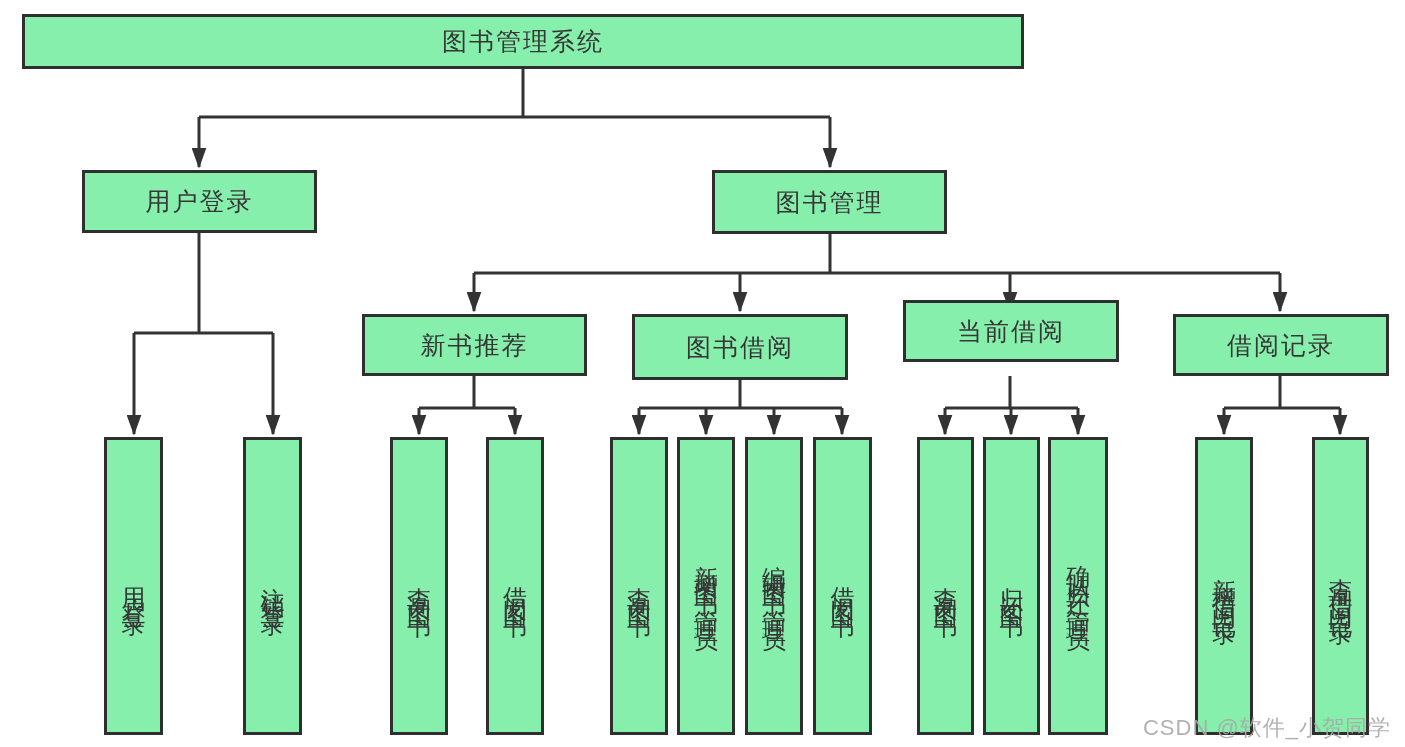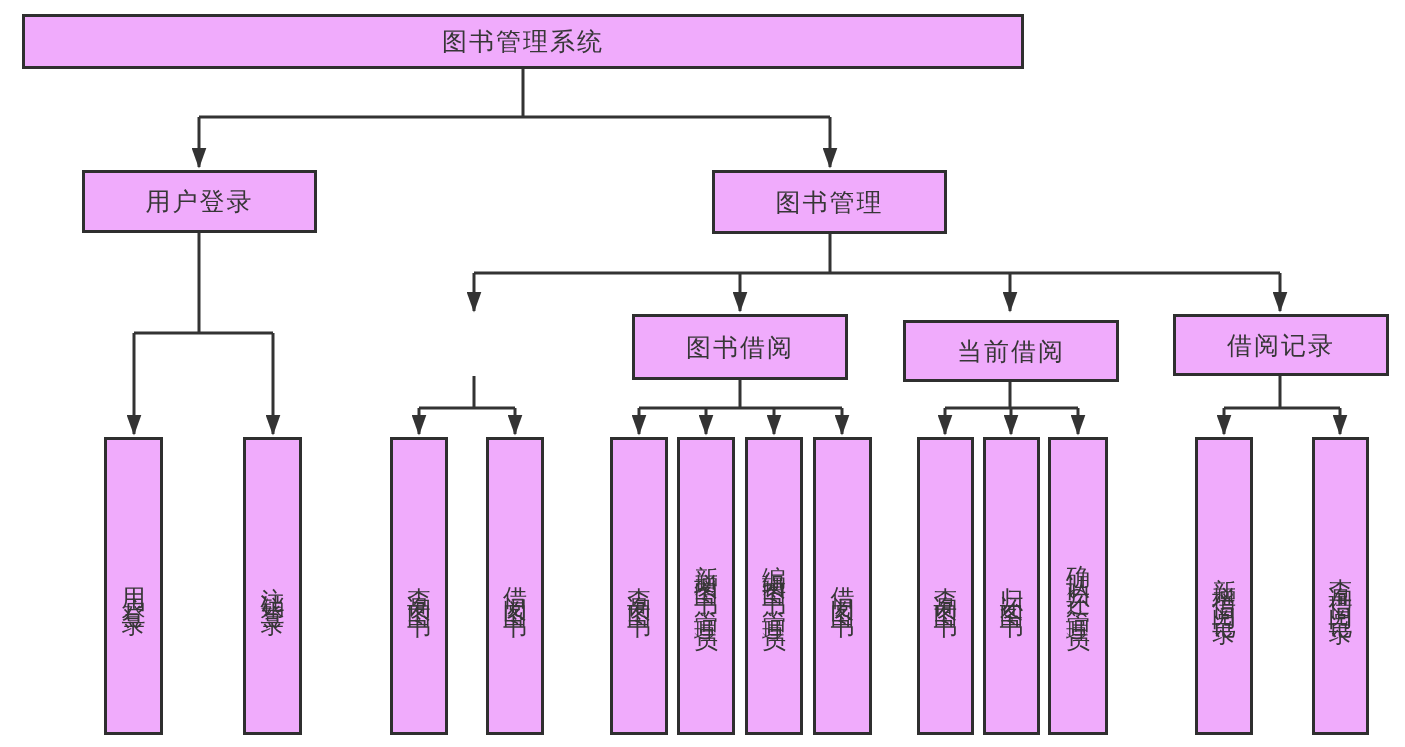--- a/index.html
+++ b/index.html
@@ -3,21 +3,21 @@
 <meta charset="utf-8">
 <style>
   html, body { margin:0; padding:0; background:#ffffff; }
   .canvas {
     position:relative; width:1405px; height:747px; background:#ffffff;
     font-family:"Liberation Sans", sans-serif; overflow:hidden;
   }
   svg.connectors { position:absolute; left:0; top:0; z-index:1; }
   .box {
     position:absolute; box-sizing:border-box; z-index:2;
-    border:3px solid #2f2f2f; background:#f0abfc; color:#363636;
+    border:3px solid #2f2f2f; background:#86efac; color:#363636;
     display:flex; align-items:center; justify-content:center;
   }
   .box-h { font-size:25px; letter-spacing:2px; line-height:1; }
   .box-v {
     writing-mode:vertical-rl; font-size:24px; letter-spacing:9px; line-height:1;
   }
   .watermark {
     position:absolute; z-index:3; top:713px; right:14px;
     font-size:22px; letter-spacing:1px; color:rgba(168,168,168,0.9);
     white-space:nowrap;
@@ -67,35 +67,37 @@
       <line x1="1224" y1="408" x2="1224" y2="434" marker-end="url(#arrow)"></line>
       <line x1="1340" y1="408" x2="1340" y2="434" marker-end="url(#arrow)"></line>
     </g>
   </svg>
 
   <div class="box box-h" style="left:22px;top:14px;width:1002px;height:55px">图书管理系统</div>
 
   <div class="box box-h" style="left:82px;top:170px;width:235px;height:63px">用户登录</div>
   <div class="box box-h" style="left:712px;top:170px;width:235px;height:64px">图书管理</div>
 
+  <div class="box box-h" style="left:362px;top:314px;width:225px;height:62px">新书推荐</div>
   <div class="box box-h" style="left:632px;top:314px;width:216px;height:66px">图书借阅</div>
-  <div class="box box-h" style="left:903px;top:320px;width:216px;height:62px">当前借阅</div>
+  <div class="box box-h" style="left:903px;top:300px;width:216px;height:62px">当前借阅</div>
   <div class="box box-h" style="left:1173px;top:314px;width:216px;height:62px">借阅记录</div>
 
   <div class="box box-v" style="left:104px;top:437px;width:59px;height:298px">用户登录</div>
   <div class="box box-v" style="left:243px;top:437px;width:59px;height:298px">注销登录</div>
 
   <div class="box box-v" style="left:390px;top:437px;width:58px;height:298px">查询图书</div>
   <div class="box box-v" style="left:486px;top:437px;width:58px;height:298px">借阅图书</div>
 
   <div class="box box-v" style="left:610px;top:437px;width:58px;height:298px">查询图书</div>
   <div class="box box-v" style="left:677px;top:437px;width:58px;height:298px">新增图书（管理员）</div>
   <div class="box box-v" style="left:745px;top:437px;width:58px;height:298px">编辑图书（管理员）</div>
   <div class="box box-v" style="left:813px;top:437px;width:59px;height:298px">借阅图书</div>
 
   <div class="box box-v" style="left:917px;top:437px;width:57px;height:298px">查询图书</div>
   <div class="box box-v" style="left:983px;top:437px;width:57px;height:298px">归还图书</div>
   <div class="box box-v" style="left:1048px;top:437px;width:60px;height:298px">确认归还（管理员）</div>
 
   <div class="box box-v" style="left:1195px;top:437px;width:58px;height:298px">新增借阅记录</div>
   <div class="box box-v" style="left:1312px;top:437px;width:57px;height:298px">查询借阅记录</div>
 
+  <div class="watermark">CSDN @软件_小贺同学</div>
 </div>
 
 </body></html>

